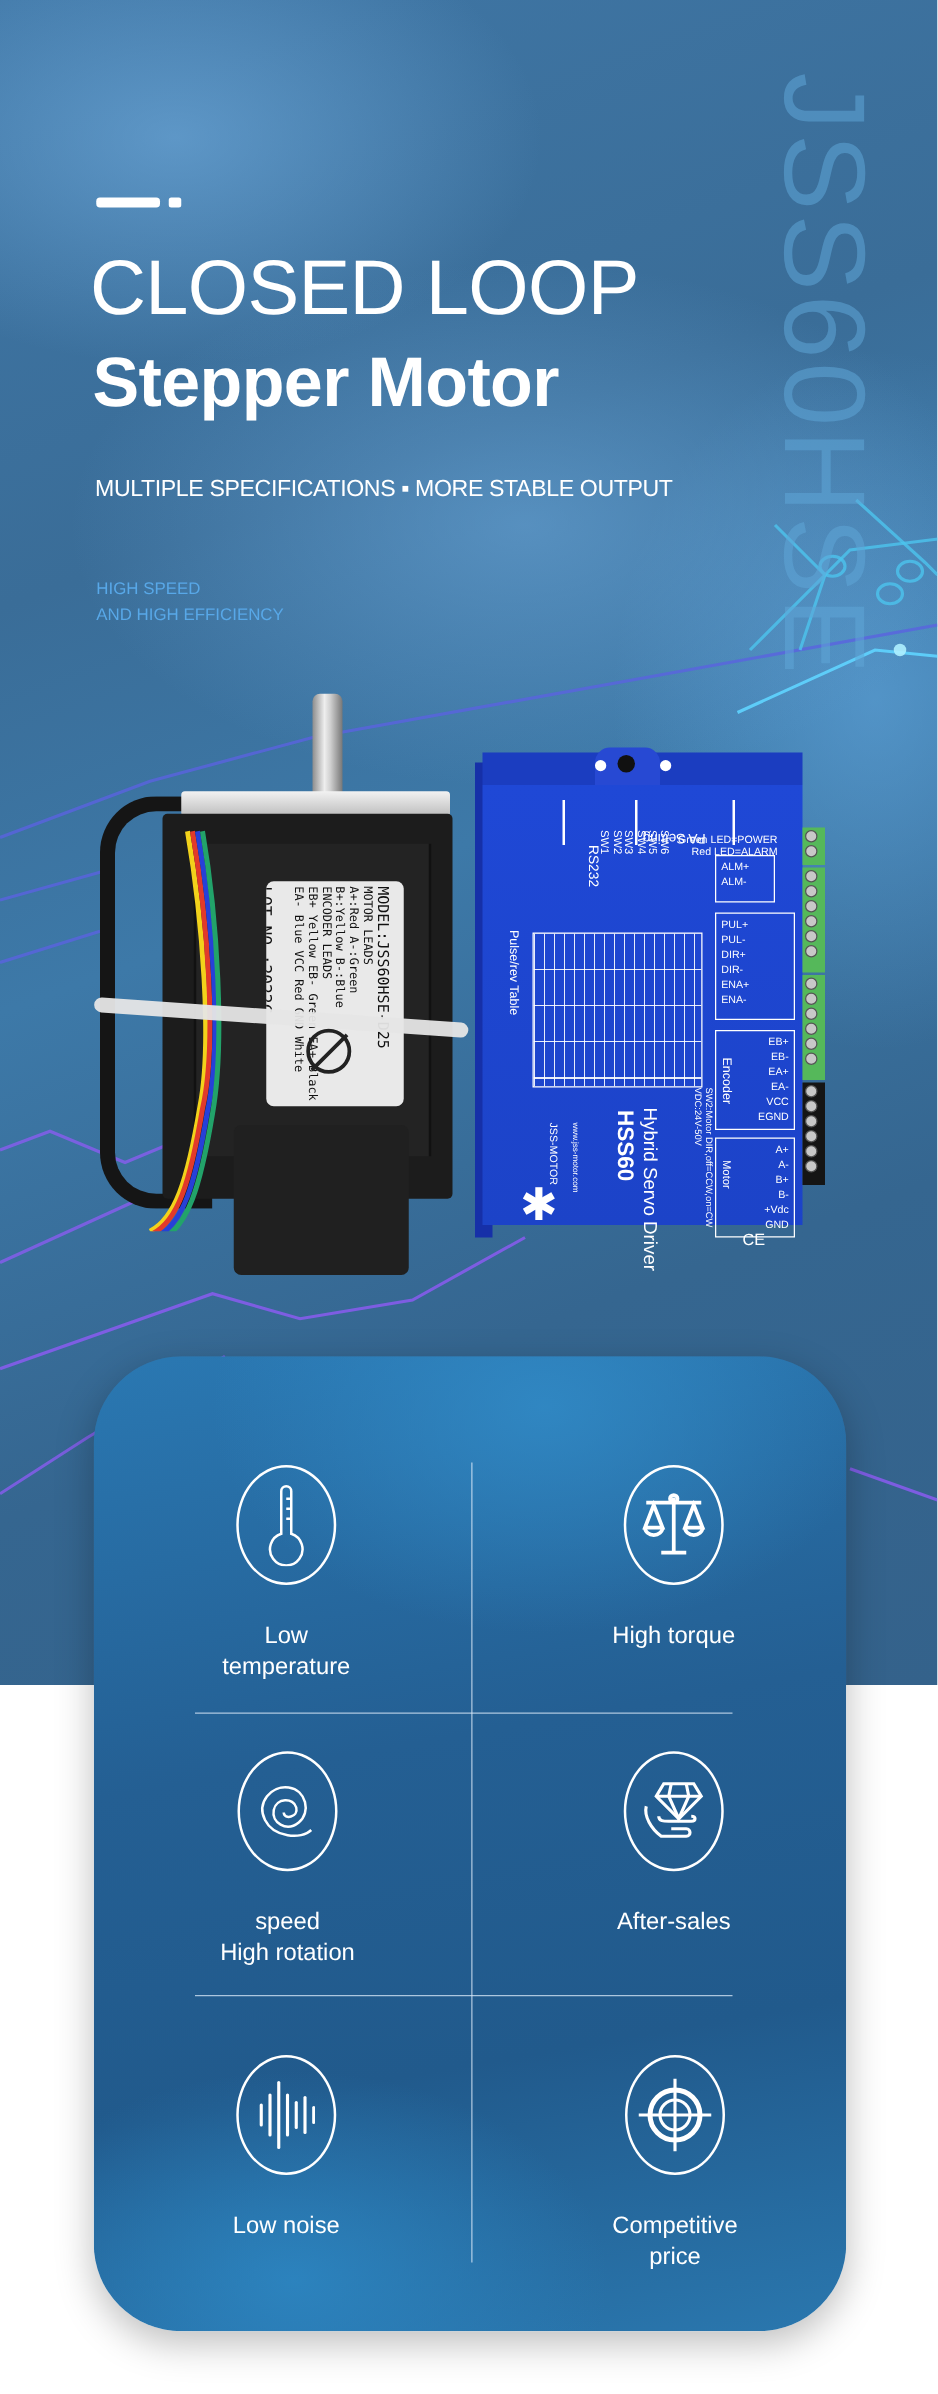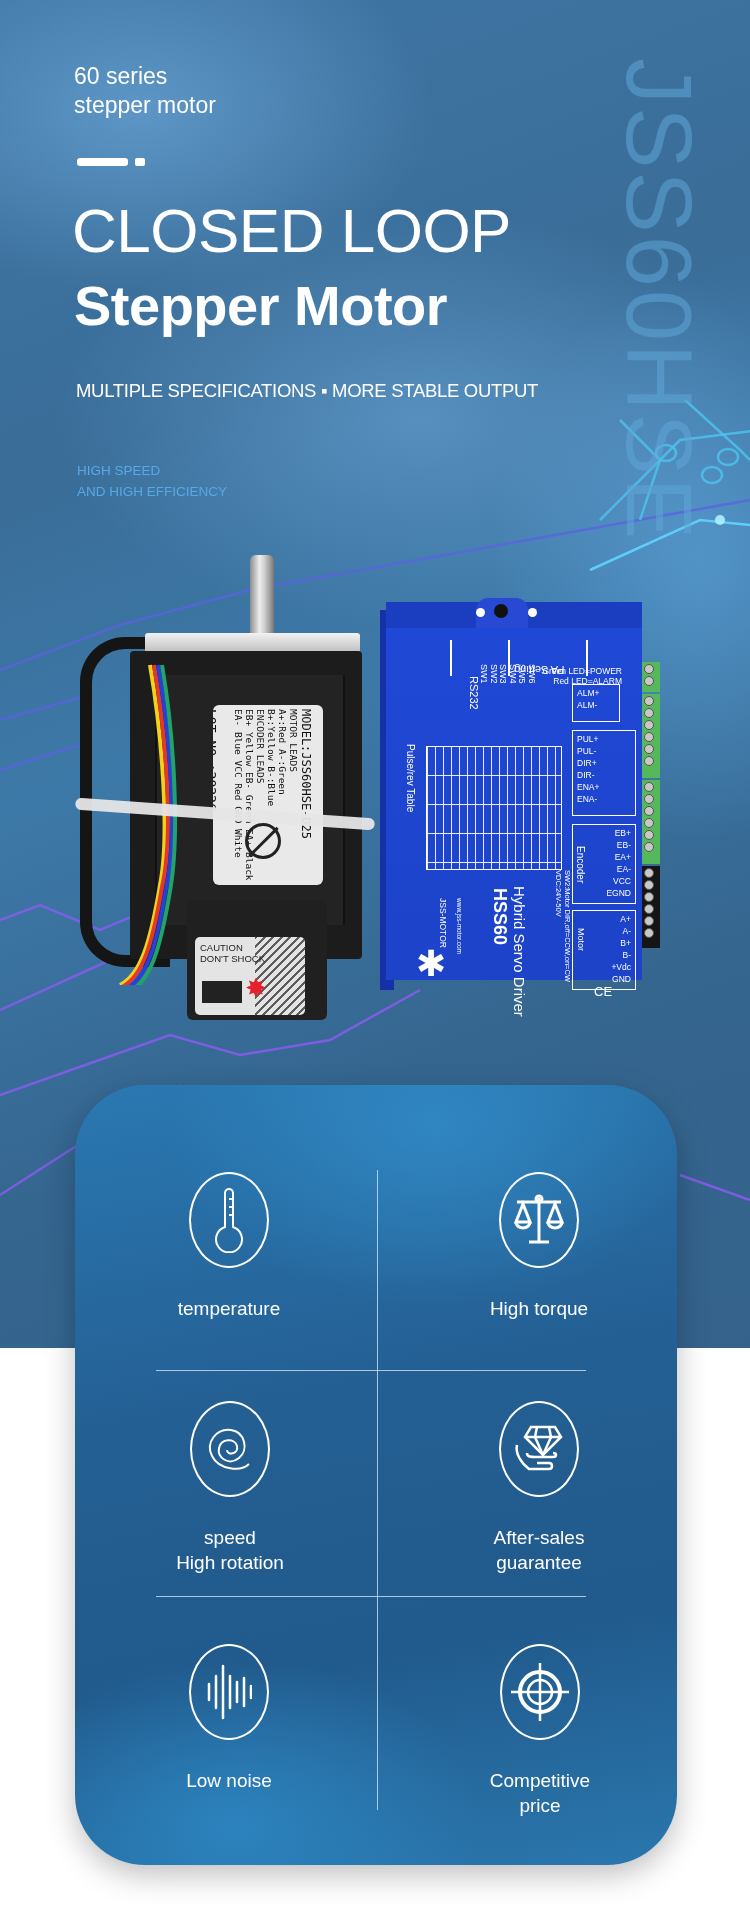--- a/index.html
+++ b/index.html
@@ -131,24 +131,20 @@
     <g fill="none" stroke="#4cc4ee" stroke-width="2.5" opacity="0.8">
       <ellipse cx="666" cy="453" rx="10" ry="8"></ellipse>
       <ellipse cx="728" cy="457" rx="10" ry="8"></ellipse>
       <ellipse cx="712" cy="475" rx="10" ry="8"></ellipse>
     </g>
     <circle cx="720" cy="520" r="5" fill="#aef0ff" opacity="0.9"></circle>
   </svg>
 
   <div class="vertical-brand">JSS60HSE</div>
 
-  <div class="series-text">
-    <div>60 series</div>
-    <div>stepper motor</div>
-  </div>
   <div class="dash"></div>
   <div class="dash-dot"></div>
 
   <div class="title-1">CLOSED LOOP</div>
   <div class="title-2">Stepper Motor</div>
   <div class="subtitle">MULTIPLE SPECIFICATIONS ▪ MORE STABLE OUTPUT</div>
   <div class="speed-text">
     <div>HIGH SPEED</div>
     <div>AND HIGH EFFICIENCY</div>
   </div>
@@ -176,29 +172,20 @@
         <div>B+:Yellow  B-:Blue</div>
         <div>ENCODER LEADS</div>
         <div>EB+ Yellow  EB- Green  EA+ Black</div>
         <div>EA- Blue    VCC Red    GND White</div>
         <div class="lot">LOT NO.:2022C</div>
 
       </div>
       <div class="label-nosym"></div>
     </div>
     <div class="zip-tie"></div>
-    <div class="caution">
-      <div class="caution-hatch"></div>
-      <div class="caution-text">
-        <div>CAUTION</div>
-        <div>DON'T SHOCK</div>
-      </div>
-      <div class="caution-bar"></div>
-      <div class="caution-spark">✸</div>
-    </div>
   </div>
 
   <div class="driver">
     <div class="drv-side"></div>
     <div class="drv-top"></div>
     <div class="drv-tab"></div>
     <div class="drv-hole" style="left:90px"></div>
     <div class="drv-hole" style="left:142px"></div>
     <div class="drv-screw"></div>
     <div class="drv-face">
@@ -305,20 +292,21 @@
   <div class="feature" style="left:34px;top:87px">
     <div class="feature-icon">
       <svg width="34" height="66" viewBox="0 0 34 66" fill="none" stroke="#fff" stroke-width="2">
         <path d="M13,40 V6 a4,4 0 0 1 8,0 V40 a13,13 0 1 1 -8,0 Z"></path>
         <line x1="21" y1="12" x2="17" y2="12"></line>
           <line x1="21" y1="20" x2="17" y2="20"></line>
           <line x1="21" y1="28" x2="17" y2="28"></line>
       </svg>
     </div>
     <div class="feature-label">
+      <div>Low</div>
       <div>temperature</div>
     </div>
   </div>
   <div class="feature" style="left:344px;top:87px">
     <div class="feature-icon">
       <svg width="52" height="56" viewBox="0 0 52 56" fill="none" stroke="#fff" stroke-width="3">
         <line x1="26" y1="6" x2="26" y2="50"></line>
           <line x1="16" y1="50" x2="36" y2="50"></line>
         <line x1="4" y1="10" x2="48" y2="10"></line>
           <circle cx="26" cy="7" r="3"></circle>
@@ -350,21 +338,20 @@
       <svg width="52" height="52" viewBox="0 0 52 52" fill="none" stroke="#fff" stroke-width="2.5">
         <path d="M18,4 H42 L48,14 L30,32 L12,14 Z"></path>
           <line x1="12" y1="14" x2="48" y2="14"></line>
         <path d="M24,4 L22,14 L30,32 L38,14 L36,4"></path>
         <path d="M4,22 C2,30 8,40 16,46 H36 C40,46 40,40 36,40 H24"></path>
         <path d="M14,30 C14,34 18,34 22,34 H40 C44,34 44,30 40,30"></path>
       </svg>
     </div>
     <div class="feature-label">
       <div>After-sales</div>
-      <div>guarantee</div>
     </div>
   </div>
 
   <div class="feature" style="left:34px;top:559px">
     <div class="feature-icon">
       <svg width="46" height="56" viewBox="0 0 46 56" fill="none" stroke="#fff" stroke-width="2.5" stroke-linecap="round">
         <line x1="3" y1="20" x2="3" y2="36"></line>
           <line x1="10" y1="12" x2="10" y2="44"></line>
         <line x1="17" y1="2" x2="17" y2="54"></line>
           <line x1="24" y1="12" x2="24" y2="44"></line>

